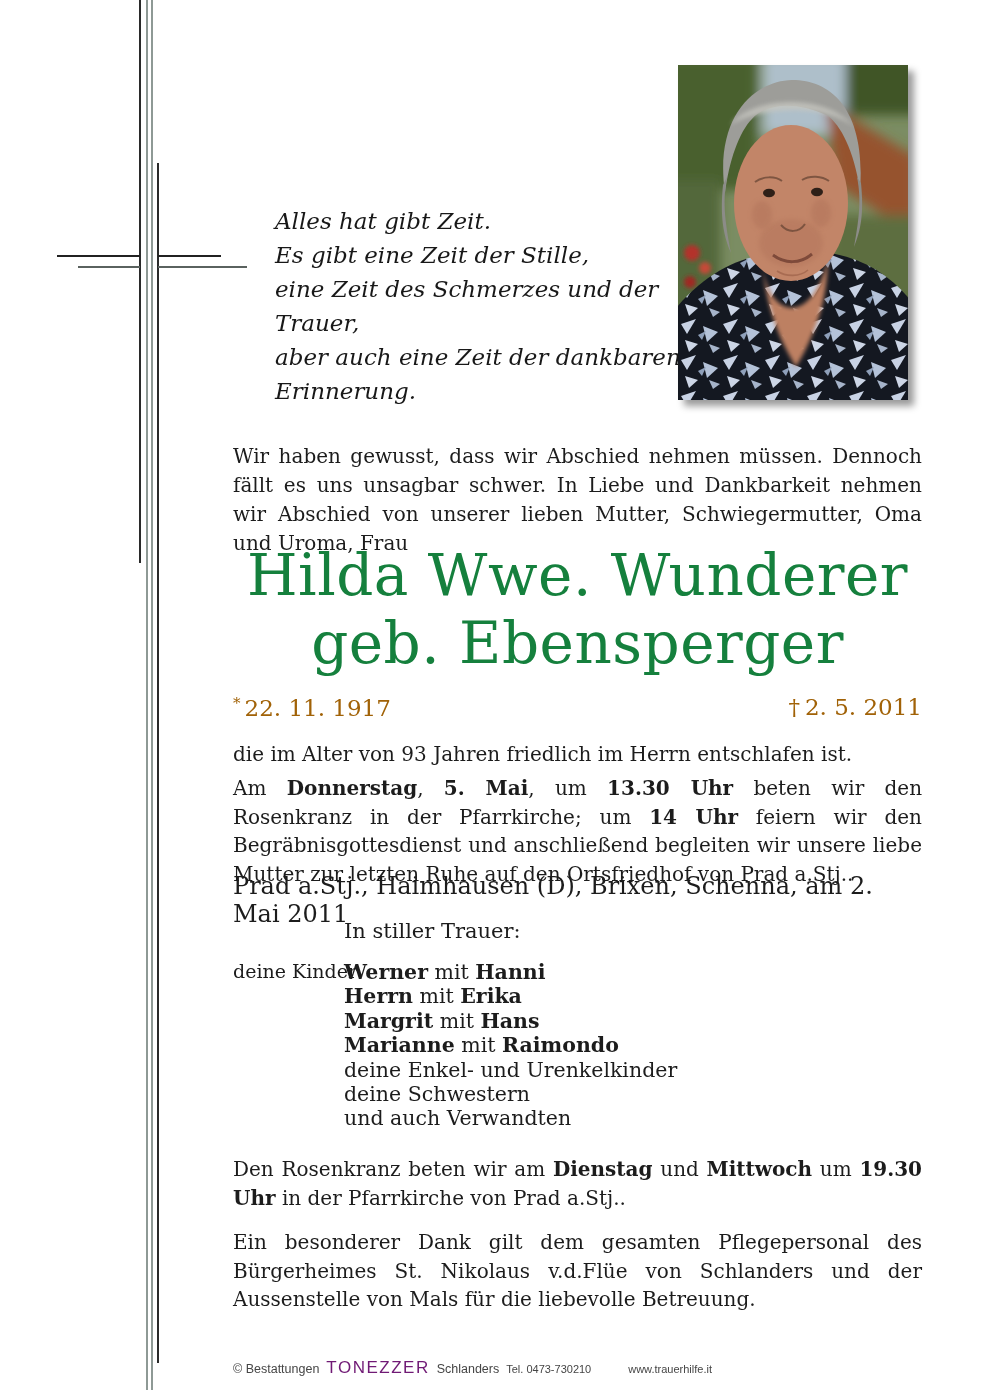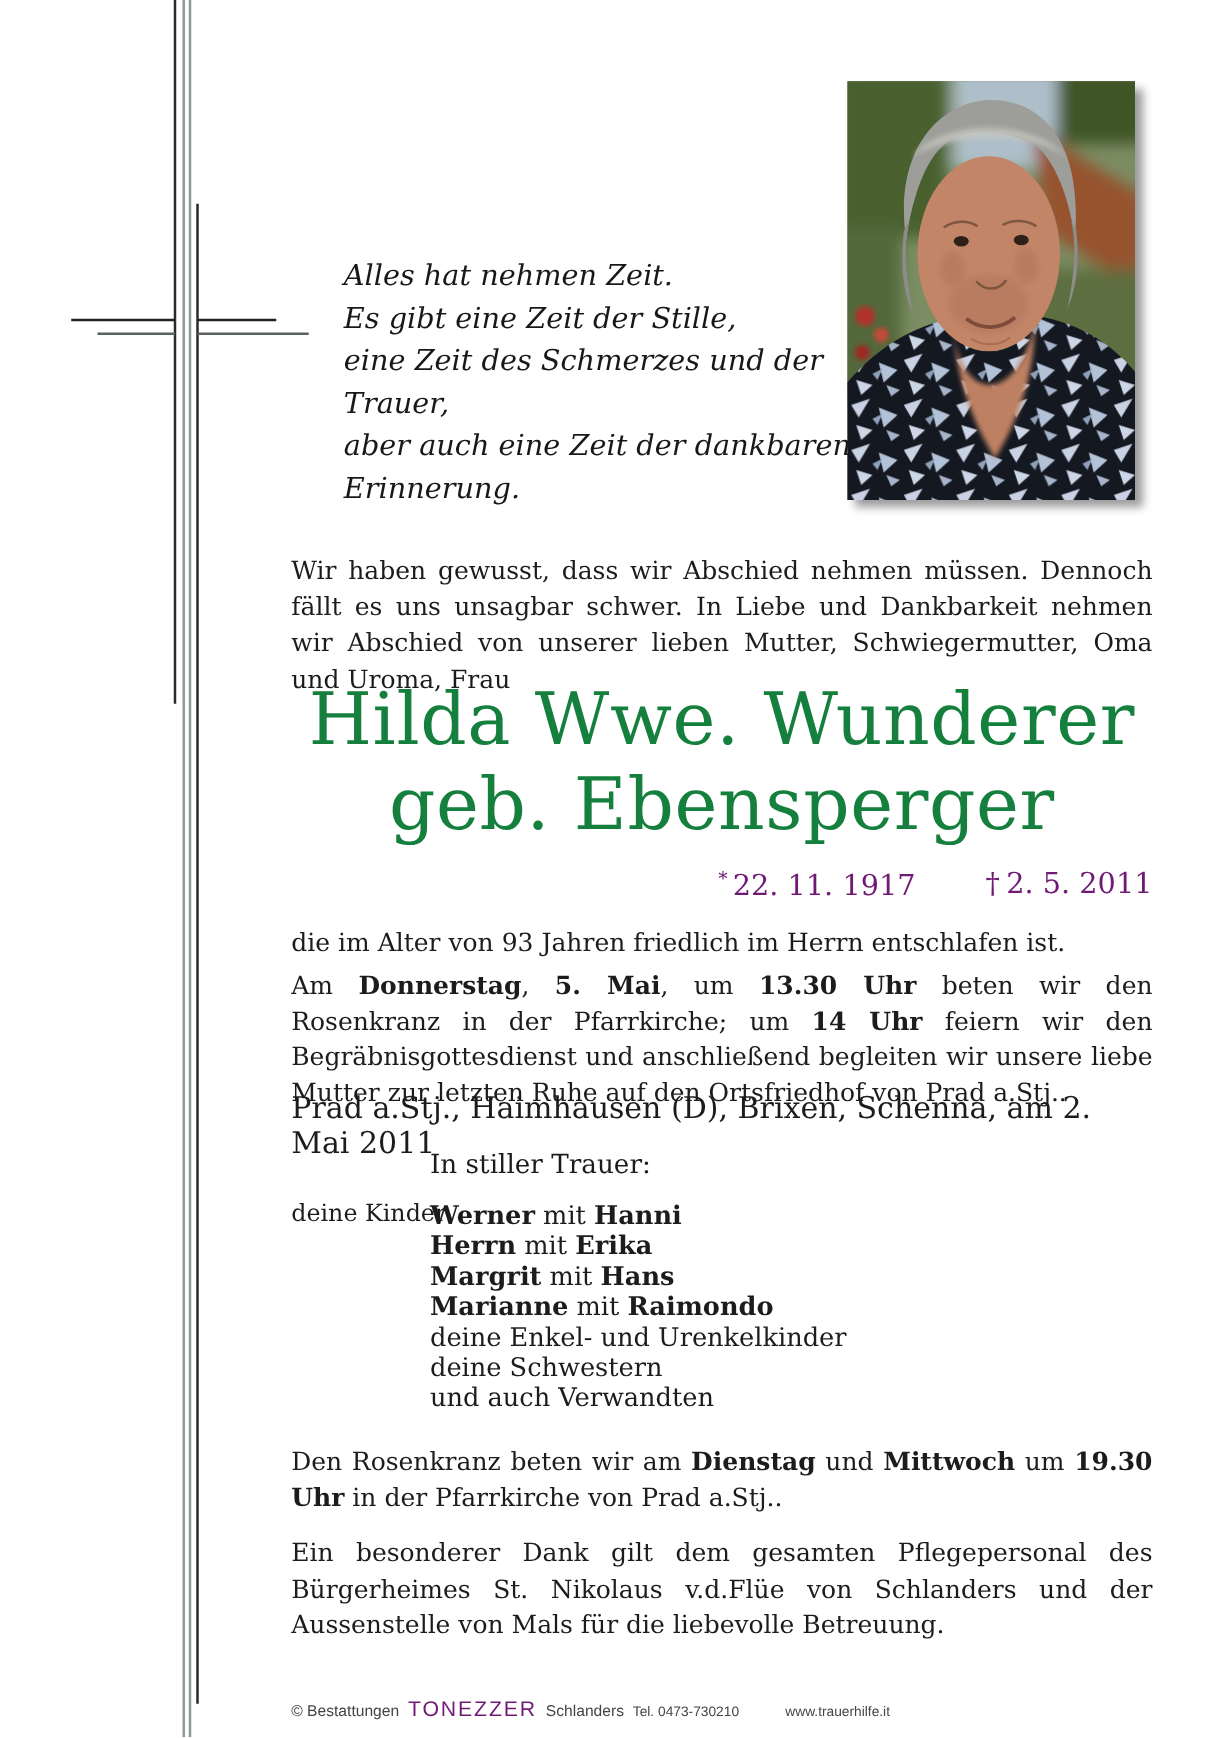--- a/index.html
+++ b/index.html
@@ -36,22 +36,22 @@
   }
   .name{
     left:233px;width:689px;text-align:center;
     font-size:58px;line-height:52px;color:#15803d;font-weight:400;
     letter-spacing:0.5px;
   }
   .name1{top:549px;}
   .name2{top:617px;}
   .dates{
     left:233px;top:694px;width:689px;
-    display:flex;justify-content:flex-end;gap:56px;
-    font-size:23px;color:#701a75;
+    display:flex;justify-content:space-between;gap:56px;
+    font-size:23px;color:#a16207;
   }
   .dates .sym-birth{font-size:15px;vertical-align:8px;margin-right:4px;}
   .dates .sym-death{margin-right:5px;}
   .passing{left:233px;top:740px;width:689px;font-size:20px;line-height:28px;}
   .funeral{left:233px;top:774px;width:689px;font-size:20px;line-height:28.5px;text-align:justify;}
   .places{left:233px;top:872px;width:689px;font-size:24px;}
   .trauer-heading{left:344px;top:919px;font-size:21px;}
   .mourn-label{left:233px;top:960px;font-size:19px;}
   .mourn-lines{left:344px;top:960px;font-size:20.5px;line-height:24.4px;}
   .rosary{left:233px;top:1155px;width:689px;font-size:20px;line-height:28.5px;text-align:justify;}
@@ -139,21 +139,21 @@
         <path d="M103,160 C110,168 121,168 127,159"></path>
       </g>
       <ellipse cx="91" cy="128" rx="6" ry="4.2" fill="#2e2018"></ellipse>
       <ellipse cx="139" cy="127" rx="6" ry="4.2" fill="#2e2018"></ellipse>
       <path d="M95,190 C107,199 122,199 134,189" stroke="#7e4a3a" stroke-width="3" fill="none"></path>
       <path d="M99,206 C108,212 122,212 130,205" stroke="#9c6148" stroke-width="1.6" fill="none" opacity="0.7"></path>
     </svg>
   </div>
 
   <div class="abs poem">
-    <div>Alles hat nehmen Zeit.</div>
+    <div>Alles hat gibt Zeit.</div>
     <div>Es gibt eine Zeit der Stille,</div>
     <div>eine Zeit des Schmerzes und der Trauer,</div>
     <div>aber auch eine Zeit der dankbaren Erinnerung.</div>
   </div>
 
   <div class="abs intro">Wir haben gewusst, dass wir Abschied nehmen müssen. Dennoch fällt es uns unsagbar schwer. In Liebe und Dankbarkeit nehmen wir Abschied von unserer lieben Mutter, Schwie­germutter, Oma und Uroma, Frau</div>
 
   <div class="abs name name1">Hilda Wwe. Wunderer</div>
   <div class="abs name name2">geb. Ebensperger</div>
 

